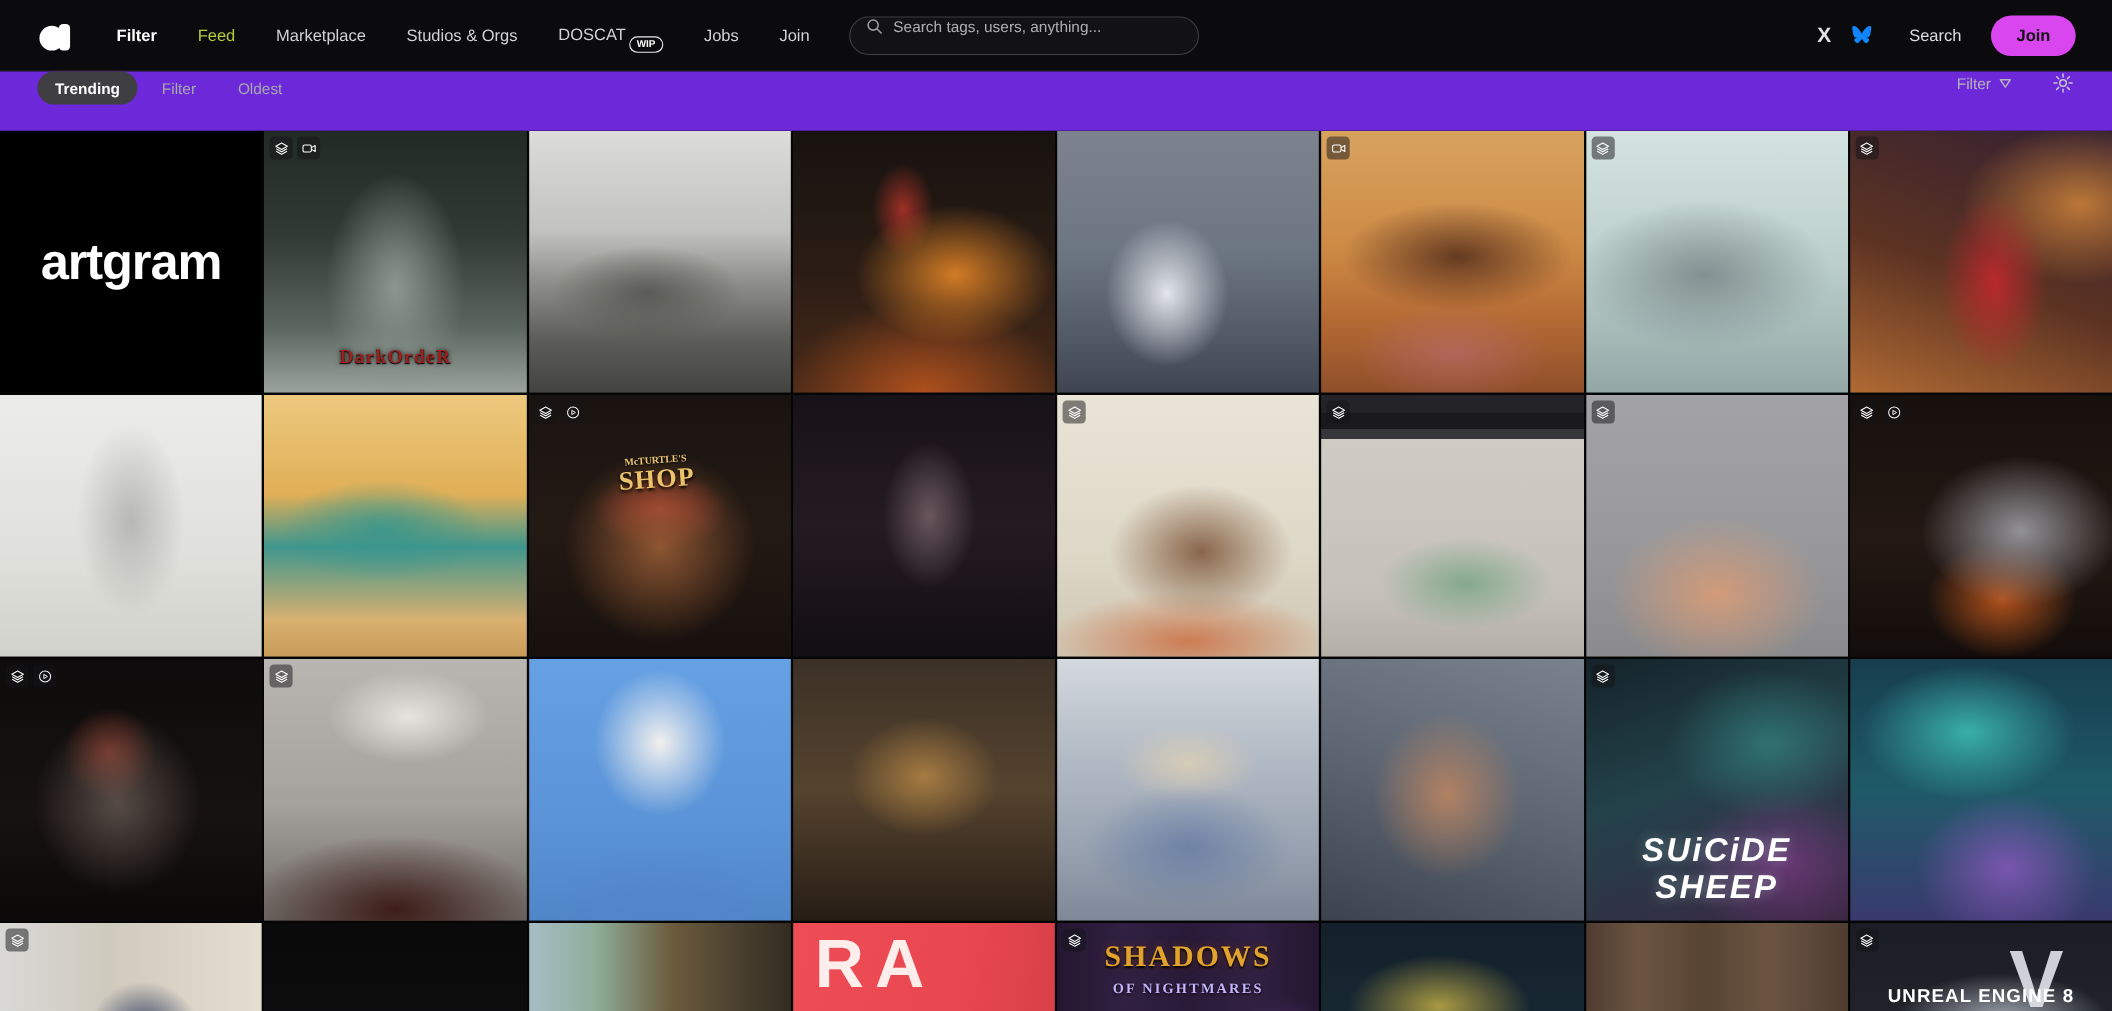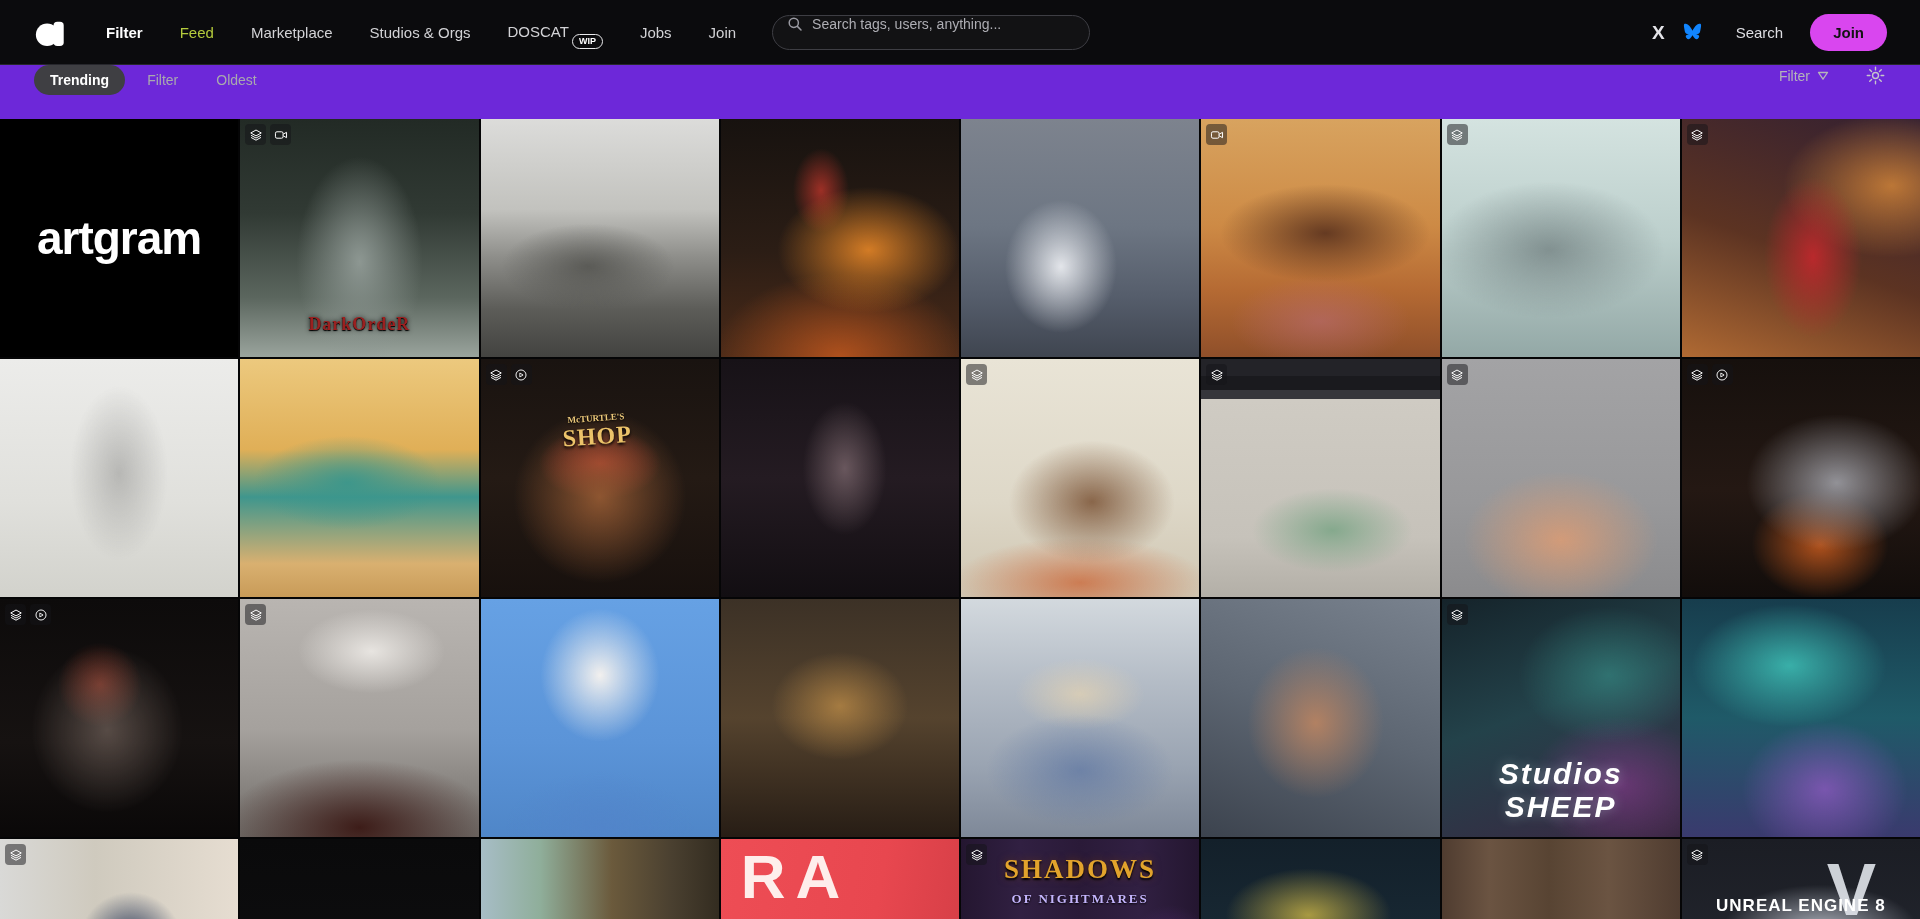--- a/index.html
+++ b/index.html
@@ -353,21 +353,21 @@
       <div class="badges">
         <span class="badge">
           <svg viewBox="0 0 24 24">
             <path d="M12 3.5 21 8.5 12 13.5 3 8.5Z" fill="none" stroke="#fff" stroke-width="1.7" stroke-linejoin="round"></path>
             <path d="M3.5 12.5 12 17.2l8.5-4.7" fill="none" stroke="#fff" stroke-width="1.7" stroke-linejoin="round"></path>
             <path d="M3.5 16.2 12 20.9l8.5-4.7" fill="none" stroke="#fff" stroke-width="1.7" stroke-linejoin="round"></path>
           </svg>
         </span>
       </div>
       <div class="txt txt-suicide-sheep">
-        <span class="l0">Studios</span>
+        <span class="l0">SUiCiDE</span>
         <span class="l1">SHEEP</span>
       </div>
     </div>
     <div class="tile" title="Teal-haired sea nymph with stars">
       <div class="art a-sea-nymph"></div>
     </div>
     <div class="tile" title="Elf with dark blue hair beside white wolf">
       <div class="art a-elf-and-wolf"></div>
       <div class="badges">
         <span class="badge">

